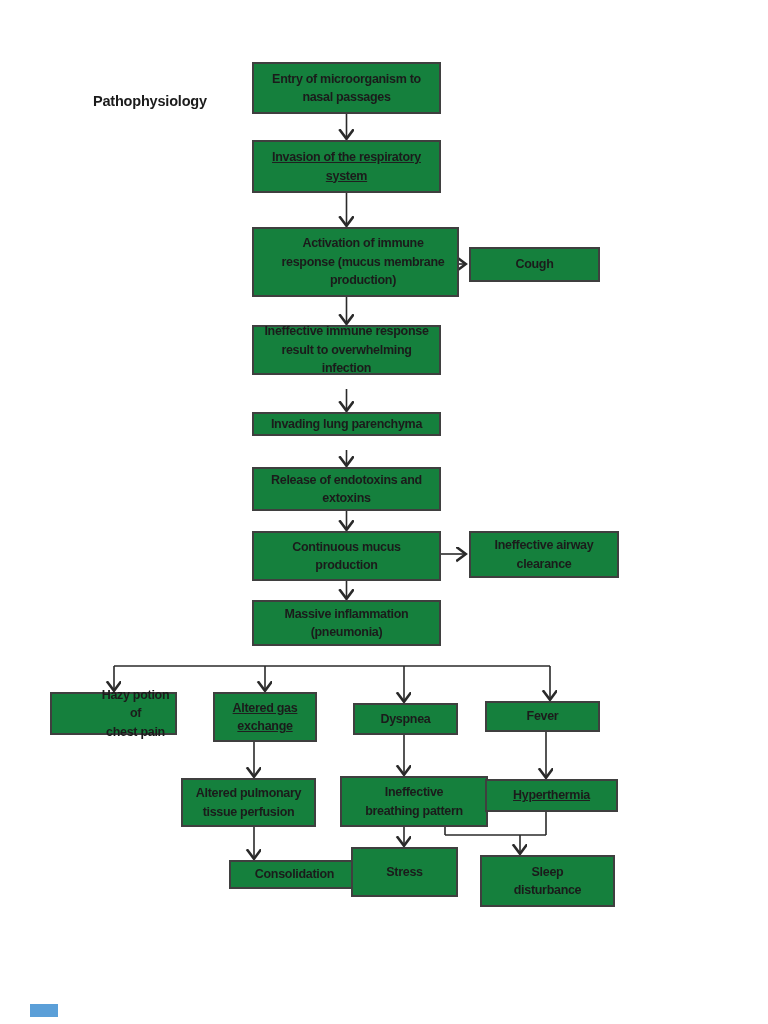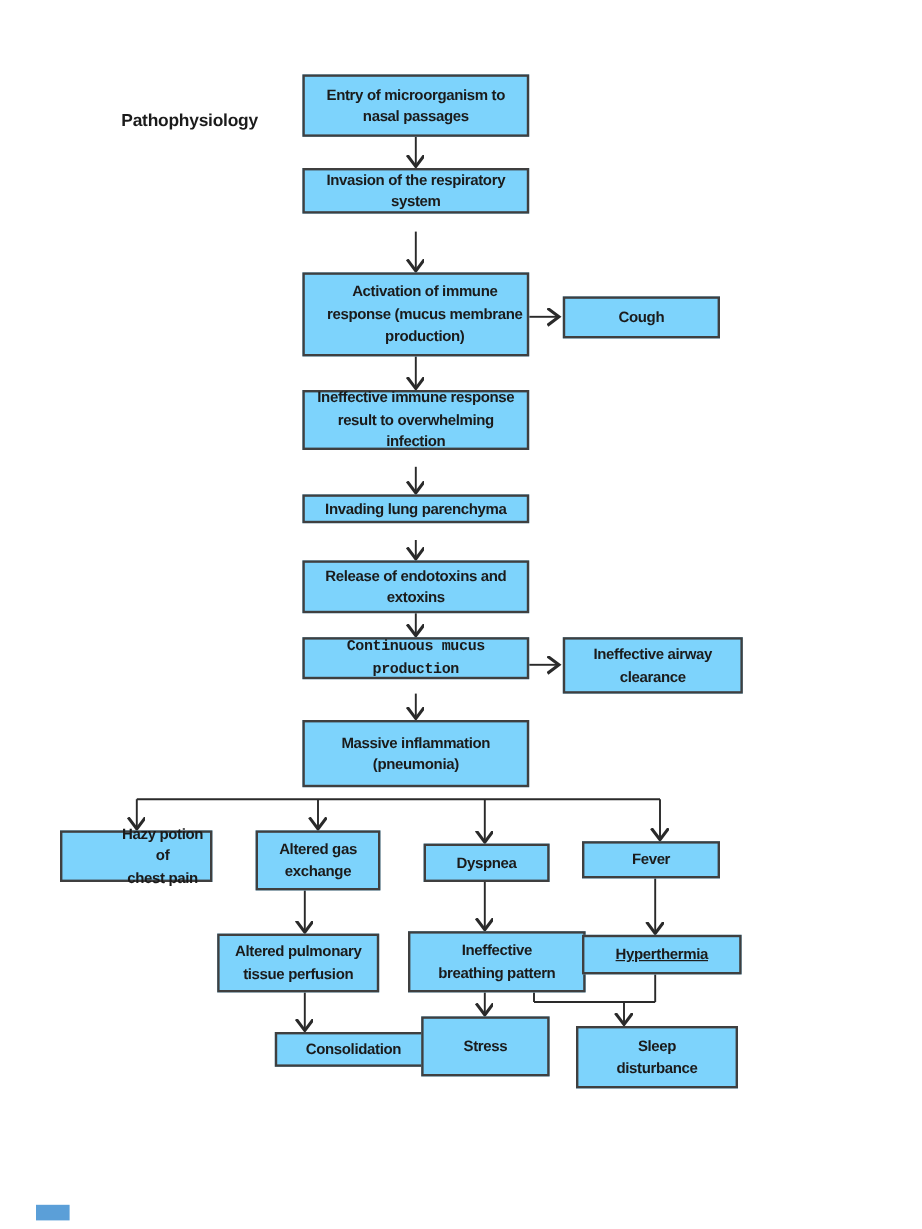--- a/index.html
+++ b/index.html
@@ -1,37 +1,37 @@
 <!DOCTYPE html>
 <html><head>
 <meta charset="utf-8">
 <style>
   html,body{margin:0;padding:0;background:#fff;}
   .page{position:relative;width:768px;height:1024px;background:#ffffff;overflow:hidden;
         font-family:"Liberation Sans","DejaVu Sans",sans-serif;color:#1f1f1f;}
   .title{position:absolute;left:93px;top:93px;width:130px;font-size:14.5px;font-weight:700;
-         letter-spacing:-.2px;color:#1b1b1b;text-align:center;}
+         letter-spacing:-.2px;color:#1b1b1b;}
   .connectors{position:absolute;left:0;top:0;width:768px;height:1024px;}
-  .node{position:absolute;box-sizing:border-box;border:2px solid #3f3f3f;background:#7dd3fc;
+  .node{position:absolute;box-sizing:border-box;border:2px solid #3f3f3f;background:#15803d;
         display:flex;align-items:center;justify-content:center;text-align:center;}
   .node span{white-space:pre-line;font-size:12.5px;font-weight:700;letter-spacing:-.3px;
         line-height:18.5px;color:#1b1b1b;}
   
   #n-entry{left:252px;top:62px;width:189px;height:52px;}
-  #n-invasion{left:252px;top:140px;width:189px;height:38px;}
-  #n-activation{left:252px;top:227px;width:189px;height:70px;padding-left:15px;}
+  #n-invasion{left:252px;top:140px;width:189px;height:53px;text-decoration:underline;}
+  #n-activation{left:252px;top:227px;width:207px;height:70px;padding-left:15px;}
   #n-cough{left:469px;top:247px;width:131px;height:35px;}
   #n-immune{left:252px;top:325px;width:189px;height:50px;}
   #n-invading{left:252px;top:412px;width:189px;height:24px;}
   #n-release{left:252px;top:467px;width:189px;height:44px;}
-  #n-continuous{left:252px;top:531px;width:189px;height:35px;font-family:Liberation Mono, monospace;}
+  #n-continuous{left:252px;top:531px;width:189px;height:50px;}
   #n-airway{left:469px;top:531px;width:150px;height:47px;}
-  #n-massive{left:252px;top:600px;width:189px;height:56px;}
+  #n-massive{left:252px;top:600px;width:189px;height:46px;}
   #n-hazy{left:50px;top:692px;width:127px;height:43px;padding-left:44px;}
-  #n-gas{left:213px;top:692px;width:104px;height:50px;}
+  #n-gas{left:213px;top:692px;width:104px;height:50px;text-decoration:underline;}
   #n-dyspnea{left:353px;top:703px;width:105px;height:32px;}
   #n-fever{left:485px;top:701px;width:115px;height:31px;}
   #n-pulmonary{left:181px;top:778px;width:135px;height:49px;}
   #n-breathing{left:340px;top:776px;width:148px;height:51px;}
   #n-hyperthermia{left:485px;top:779px;width:133px;height:33px;text-decoration:underline;}
   #n-consolidation{left:181px;top:860px;width:131px;height:29px;margin-left:48px;}
   #n-stress{left:351px;top:847px;width:107px;height:50px;}
   #n-sleep{left:480px;top:855px;width:135px;height:52px;}
   .blue-bar{position:absolute;left:30px;top:1004px;width:28px;height:13px;background:#5b9fd8;}
 </style>

